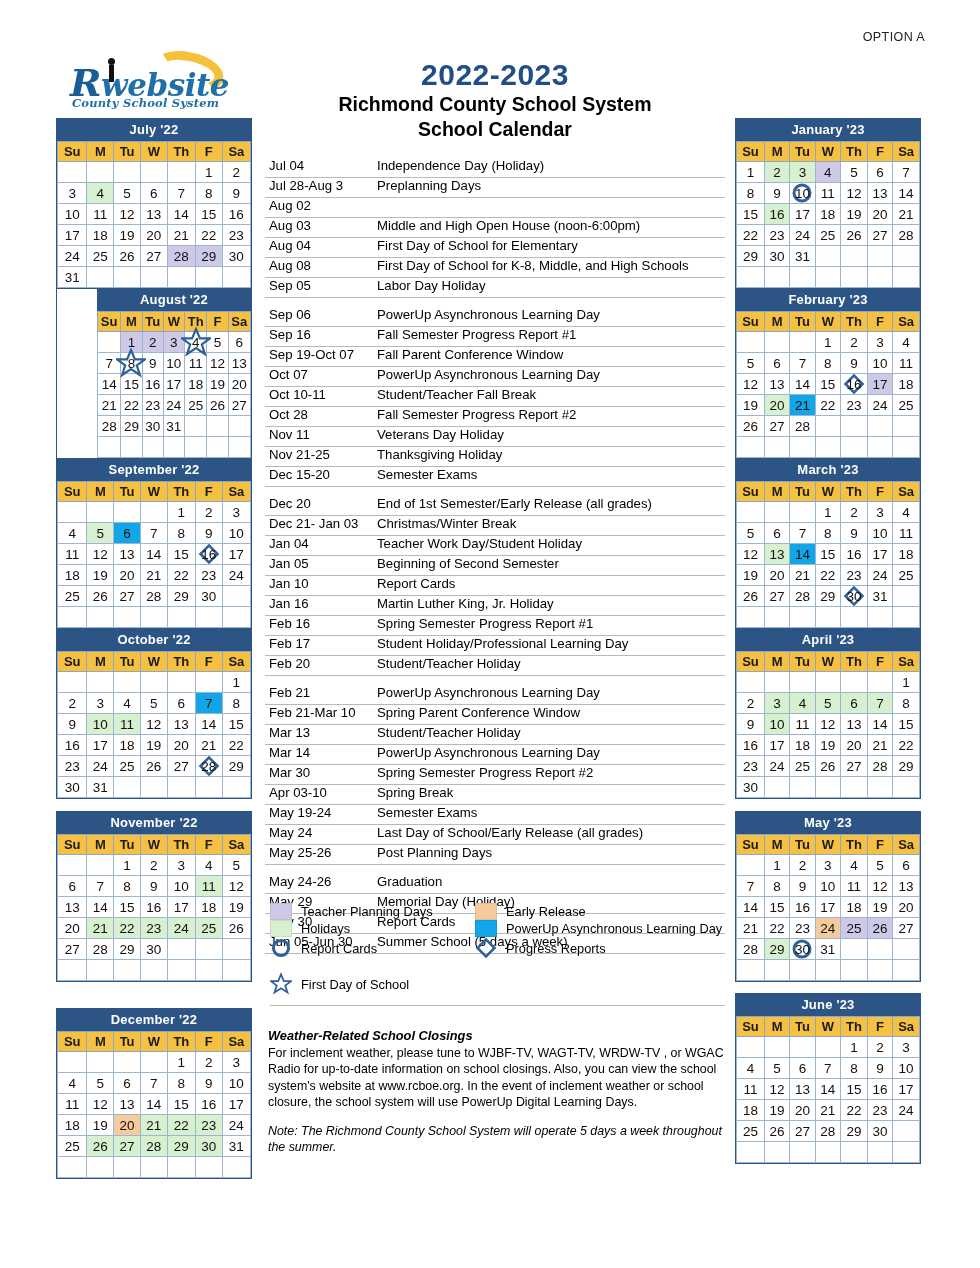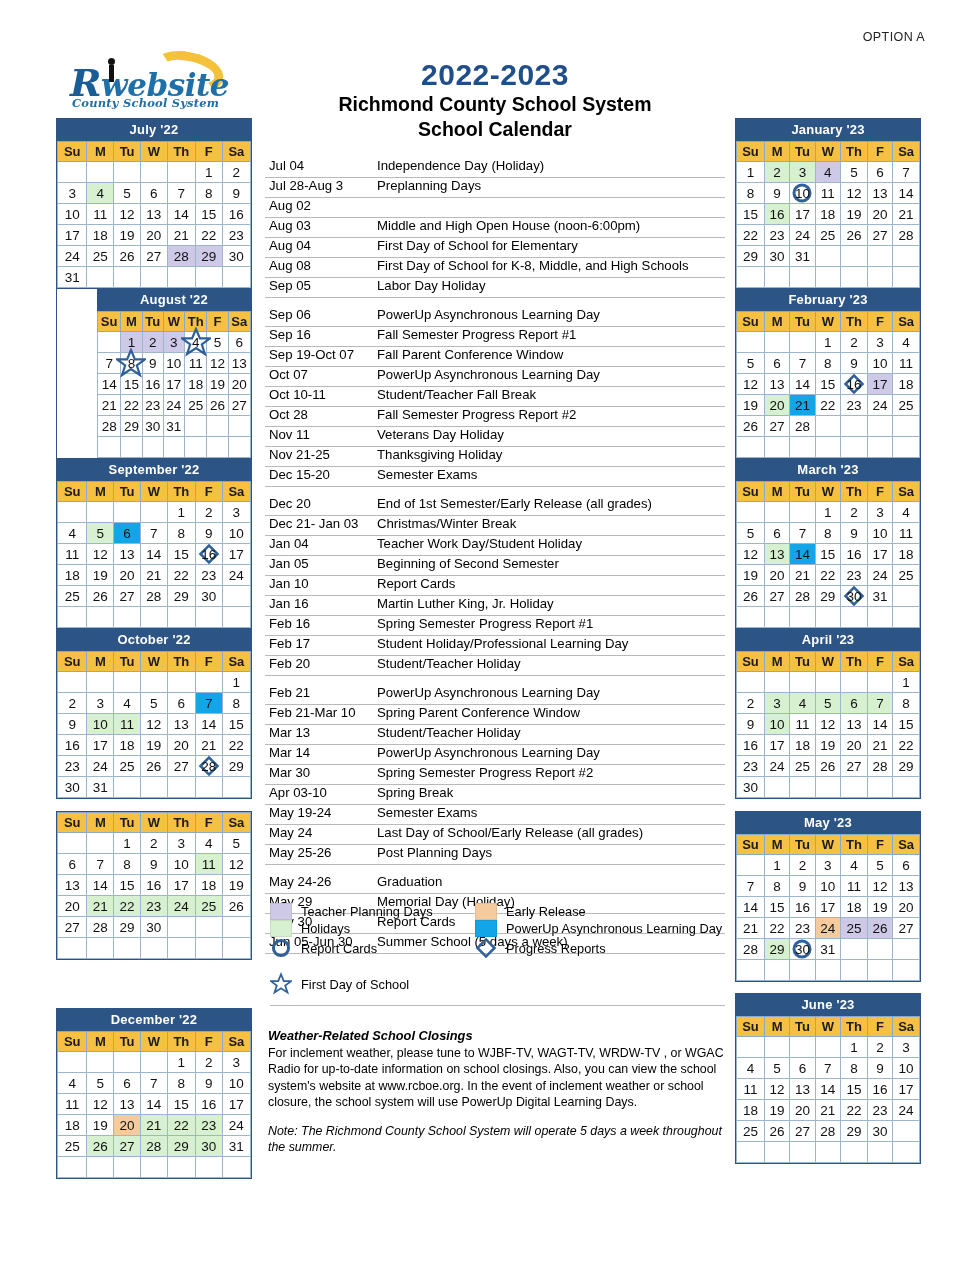--- a/index.html
+++ b/index.html
@@ -437,20 +437,21 @@
             <td></td>
             <td></td>
             <td></td>
             <td></td>
             <td></td>
           </tr>
         </tbody>
       </table>
     </div>
     <div class="month col-left" style="top: 811px;">
+      <div class="month-head">November '22</div>
       <table class="cal">
         <thead>
           <tr>
             <th>Su</th>
             <th>M</th>
             <th>Tu</th>
             <th>W</th>
             <th>Th</th>
             <th>F</th>
             <th>Sa</th>

